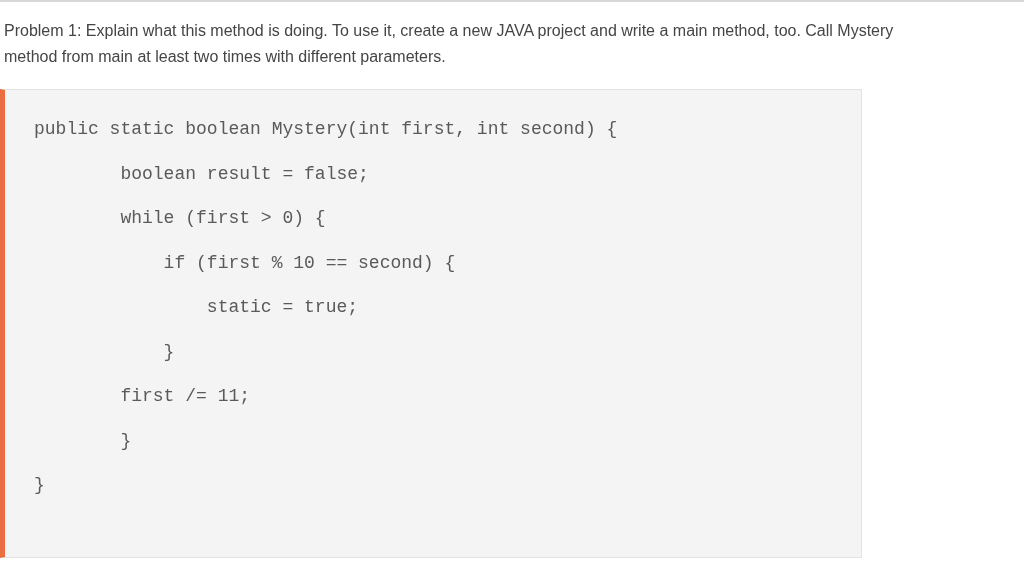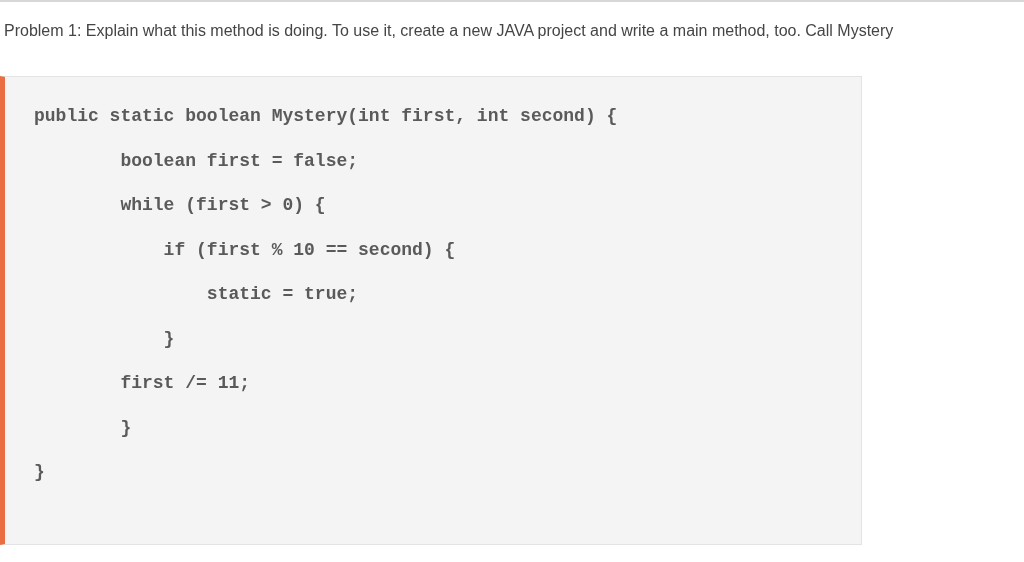--- a/index.html
+++ b/index.html
@@ -25,53 +25,53 @@
     left: 4px;
     width: 1016px;
     font-size: 16px;
     line-height: 26px;
     color: #454545;
   }
   .problem-line { white-space: nowrap; }
 
   .code-block {
     position: absolute;
-    top: 76px;
+    top: 89px;
     left: 0;
     width: 862px;
     height: 469px;
     background: #f4f4f4;
     border-top: 1px solid #e3e3e3;
     border-right: 1px solid #e3e3e3;
     border-bottom: 1px solid #e3e3e3;
     border-left: 5px solid #eb6e42;
     padding: 17px 0 0 29px;
     overflow: hidden;
-    font-weight: bold;
   }
   .code-line {
     font-family: "Liberation Mono", "DejaVu Sans Mono", monospace;
     font-size: 18px;
     line-height: 44.5px;
     color: #5a5a5a;
     white-space: pre;
   }
 </style>
 </head>
 <body>
 
 <div class="top-divider"></div>
 
 <div class="problem">
   <div class="problem-line">Problem 1: Explain what this method is doing. To use it, create a new JAVA project and write a main method, too. Call Mystery</div>
+  <div class="problem-line">method from main at least two times with different parameters.</div>
 </div>
 
 <div class="code-block">
     <div class="code-line">public static boolean Mystery(int first, int second) {</div>
-    <div class="code-line">        boolean first = false;</div>
+    <div class="code-line">        boolean result = false;</div>
     <div class="code-line">        while (first &gt; 0) {</div>
     <div class="code-line">            if (first % 10 == second) {</div>
     <div class="code-line">                static = true;</div>
     <div class="code-line">            }</div>
     <div class="code-line">        first /= 11;</div>
     <div class="code-line">        }</div>
     <div class="code-line">}</div>
   </div>
 
 </body></html>

